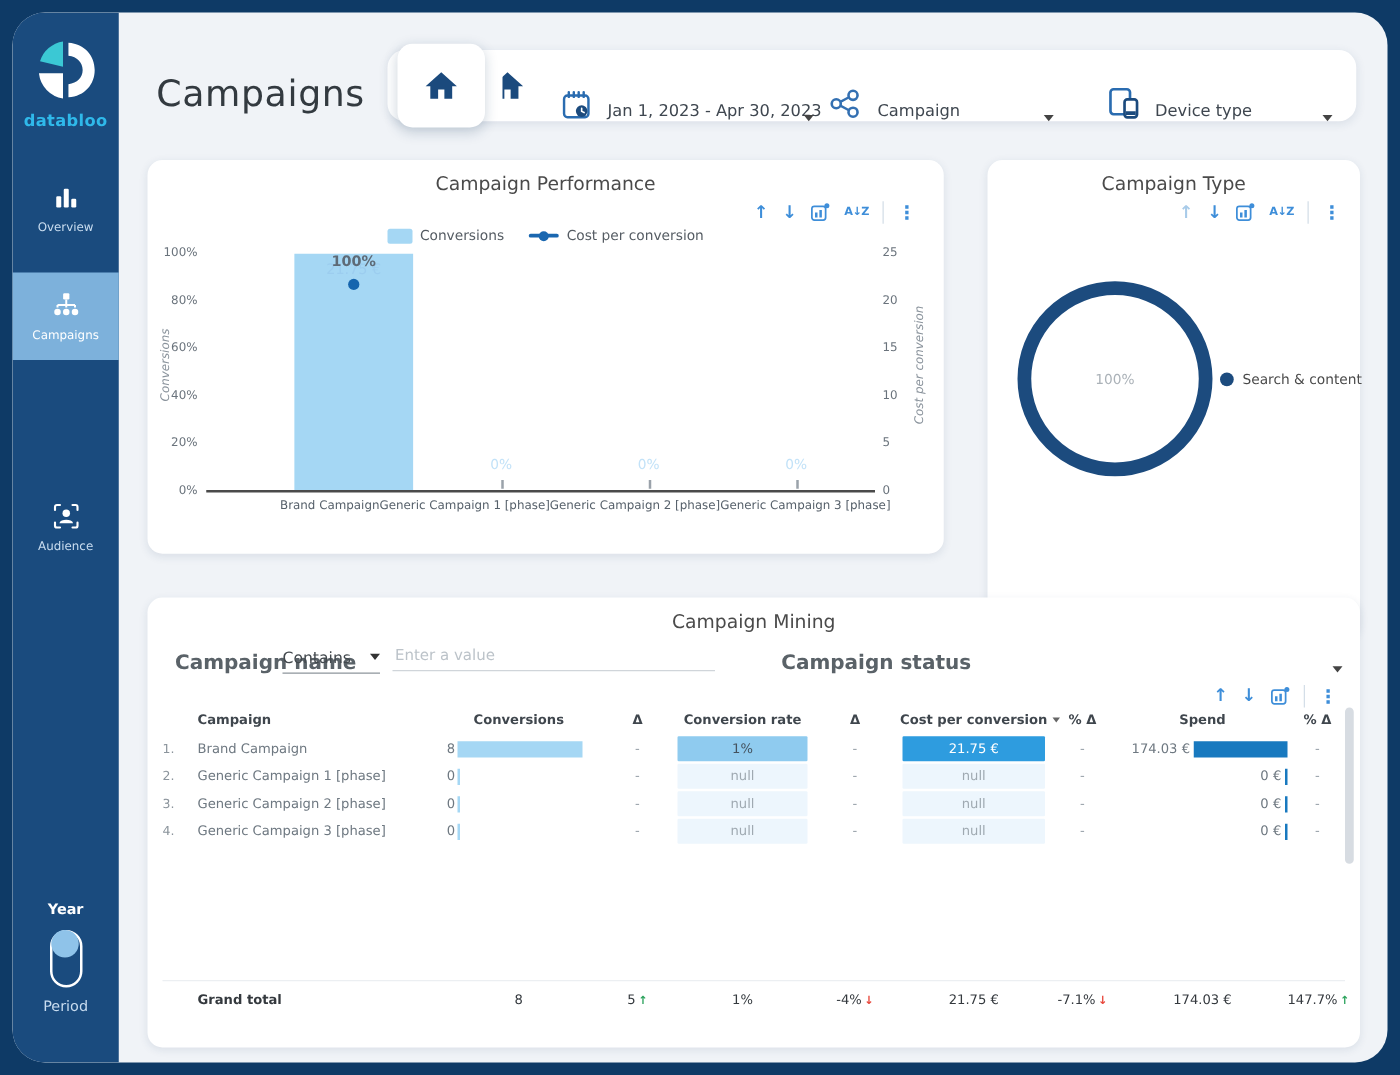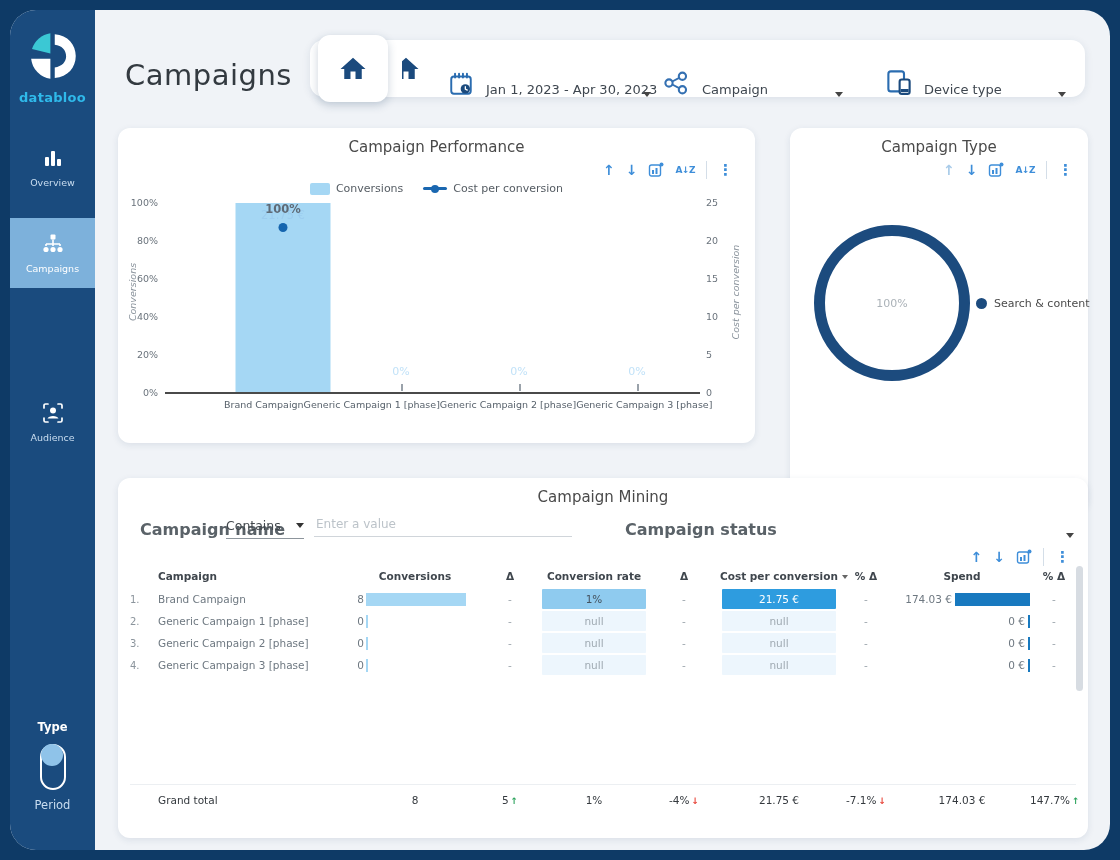--- a/index.html
+++ b/index.html
@@ -98,21 +98,21 @@
 .heat { height:20px; line-height:20px; text-align:center; margin:0 2px; font-size:10.5px; border-radius:1px; }
 .heat.hot-rate { background:#8FCBEF; color:#44525E; }
 .heat.hot-cost { background:#2E9CDF; color:#FFFFFF; }
 .heat.null { background:#EDF6FD; color:#9FA9B1; }
 .spend-cell { display:flex; align-items:center; justify-content:flex-end; }
 .sv { width:60px; text-align:right; padding-right:3px; }
 .sbar { height:13px; background:#1879BF; }
 .total-sep { position:absolute; left:12px; right:12px; top:306px; height:1px; background:#ECEFF2; }
 .mtable-total { top:310px; height:24px; font-size:10.5px; color:#34393E; }
 .mtable-total > div { text-align:center; white-space:nowrap; }
-.mtable-total .t-label { text-align:left; font-weight:normal; }
+.mtable-total .t-label { text-align:left; font-weight:bold; }
 .arr { font-size:9px; font-weight:bold; margin-left:2px; }
 .arr.up { color:#2FA45F; }
 .arr.down { color:#E8473C; }
 .mscroll { position:absolute; right:5px; top:88px; width:7px; height:125px; background:#D7DCE2; border-radius:4px; cursor:pointer; }
 </style>
 </head>
 <body>
 
 <div class="app">
 
@@ -157,21 +157,21 @@
             <path d="M3 7 V4.5 A1.5 1.5 0 0 1 4.5 3 H7 M17 3 h2.5 A1.5 1.5 0 0 1 21 4.5 V7 M21 17 v2.5 A1.5 1.5 0 0 1 19.5 21 H17 M7 21 H4.5 A1.5 1.5 0 0 1 3 19.5 V17" stroke="#fff" stroke-width="1.7" fill="none" stroke-linecap="round"></path>
             <circle cx="12" cy="9.5" r="3" fill="#fff"></circle>
             <path d="M6.5 17.5 c1 -3.5 10 -3.5 11 0 z" fill="#fff"></path>
           </svg>
       </span>
       <span class="nlabel">Audience</span>
     </div>
 
 
     <div class="side-toggle" style="top:710px">
-      <div class="yr-label">Type</div>
+      <div class="yr-label">Year</div>
       <div class="vtoggle">
         <div class="knob"></div>
       </div>
       <div class="pd-label">Period</div>
     </div>
   </aside>
 
   <h1 class="page-title">Campaigns</h1>
 
   <div class="toolbar">

